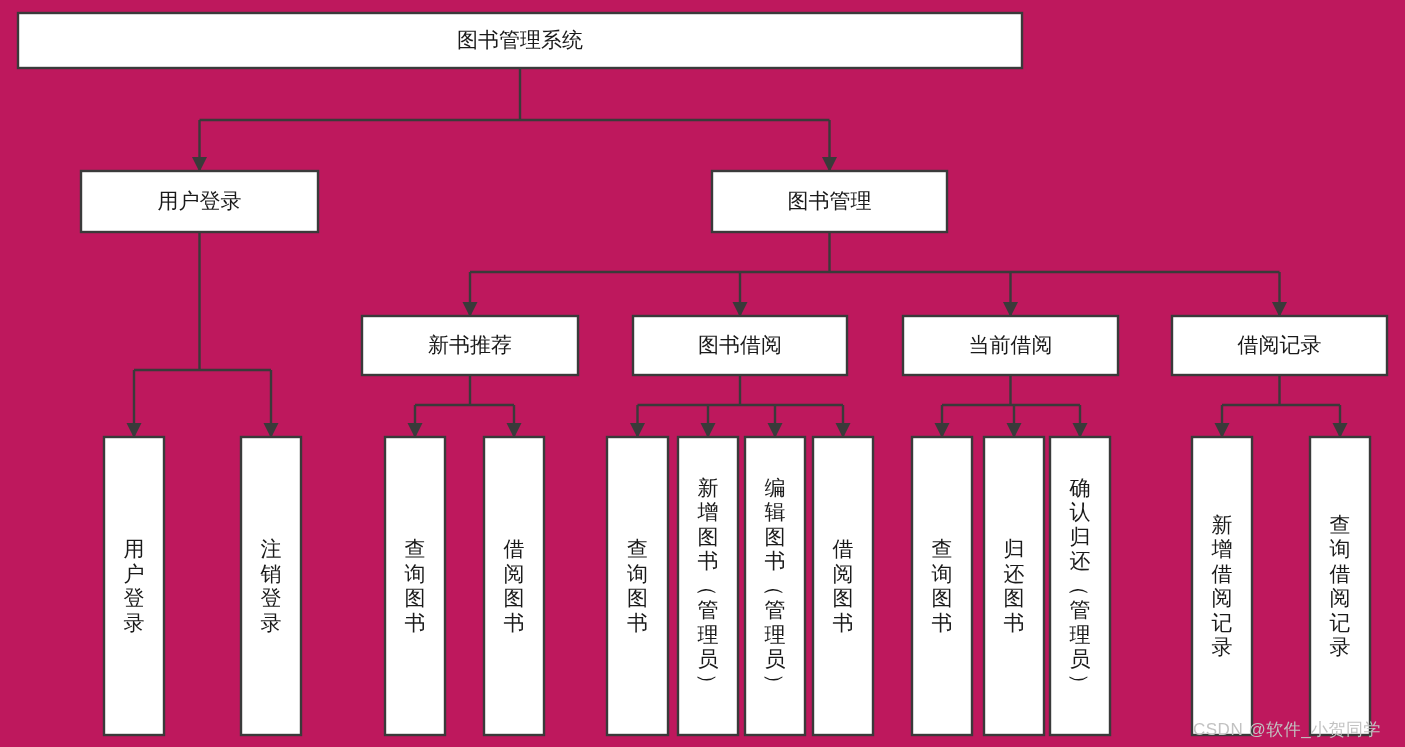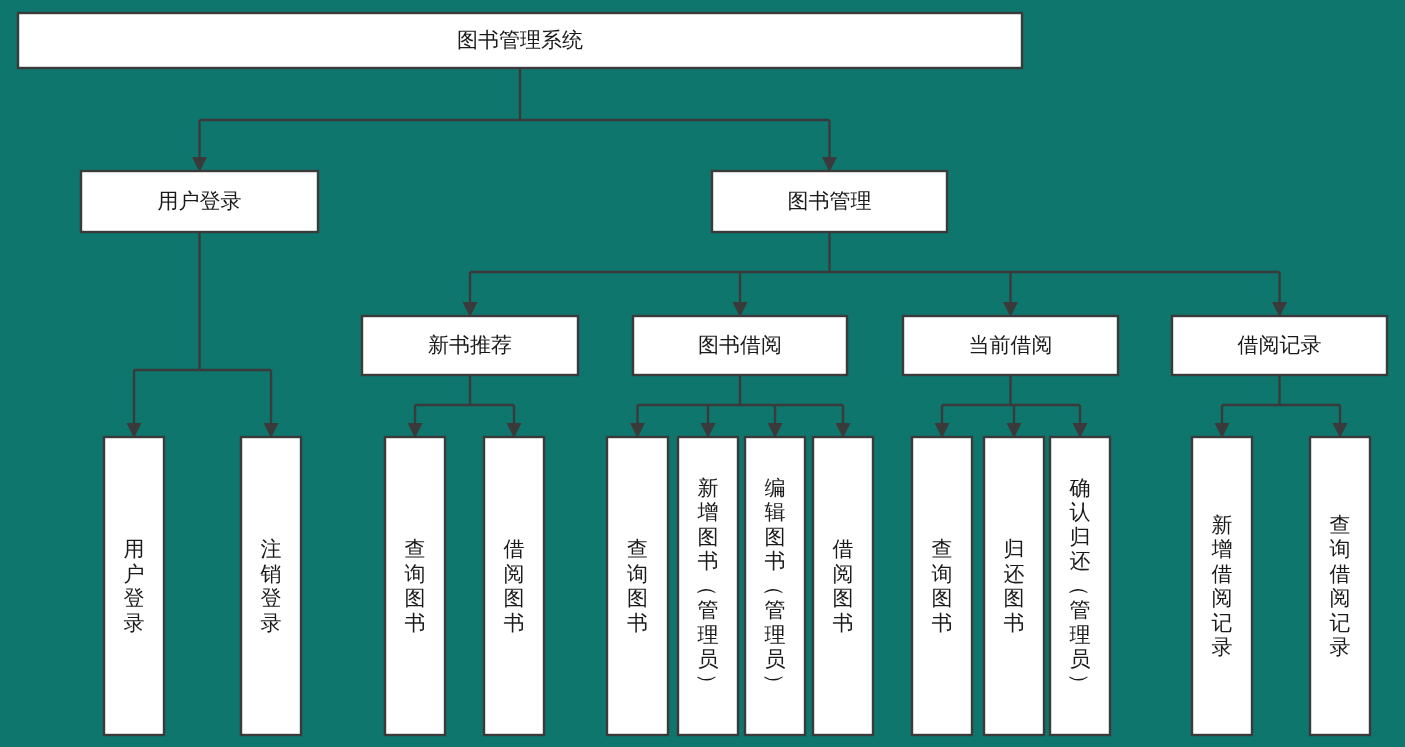--- a/index.html
+++ b/index.html
@@ -10,21 +10,21 @@
   body {
     width: 1405px;
     height: 747px;
     font-family: "Liberation Sans", "DejaVu Sans", sans-serif;
     overflow: hidden;
   }
   #diagram-root {
     position: relative;
     width: 1405px;
     height: 747px;
-    background: #0f766e;
+    background: #be185d;
   }
   svg.flow {
     position: absolute;
     left: 0;
     top: 0;
     width: 1405px;
     height: 747px;
   }
   .node-box {
     fill: #ffffff;
@@ -256,13 +256,14 @@
           <rect x="1310" y="437" width="60" height="298" class="node-box"></rect>
           <text x="1340" y="531.61" class="node-label-v">查</text>
           <text x="1340" y="556.11" class="node-label-v">询</text>
           <text x="1340" y="580.61" class="node-label-v">借</text>
           <text x="1340" y="605.11" class="node-label-v">阅</text>
           <text x="1340" y="629.61" class="node-label-v">记</text>
           <text x="1340" y="654.11" class="node-label-v">录</text>
         </g>
       </g>
   </svg>
+  <div class="watermark" style="left: 1193px; top: 718px; color: rgb(194, 194, 194);">CSDN @软件_小贺同学</div>
 </div>
 
 </body></html>

